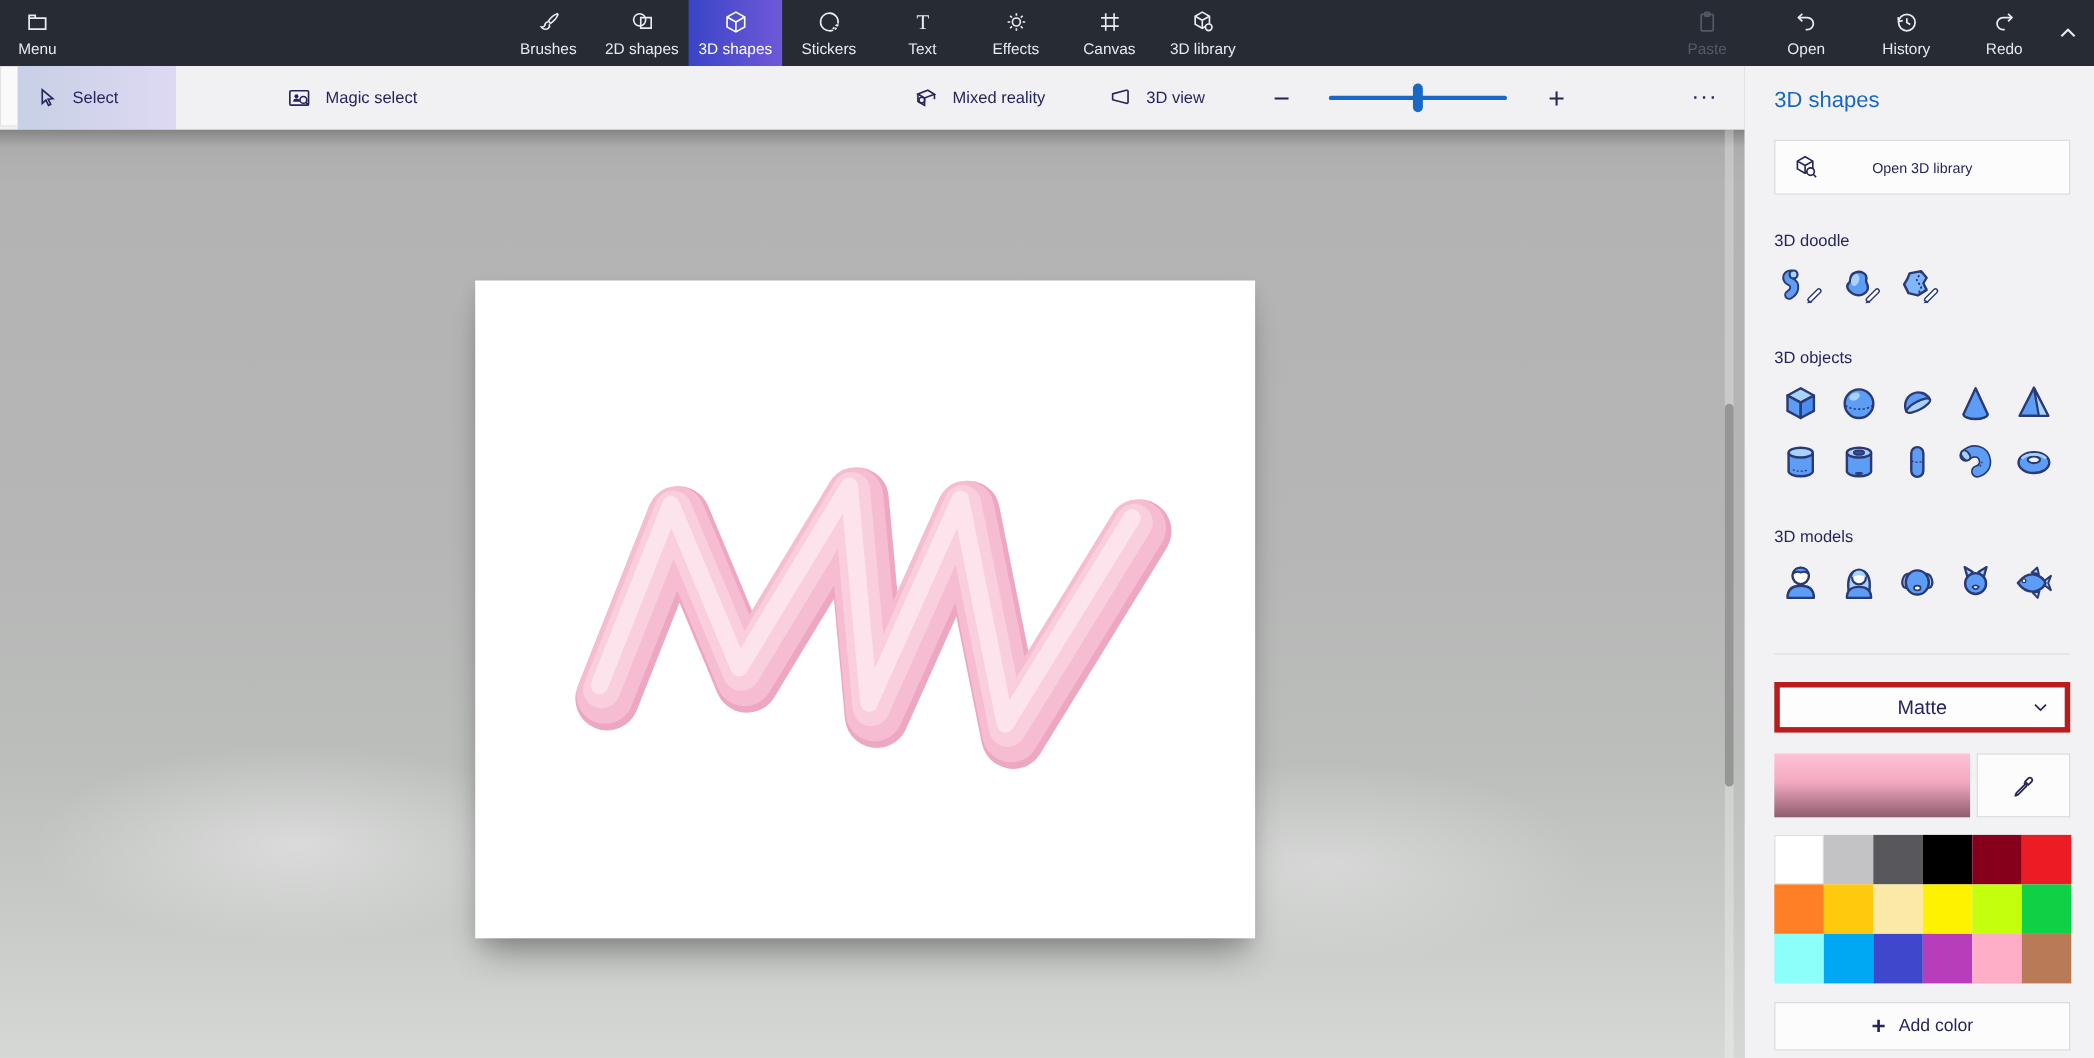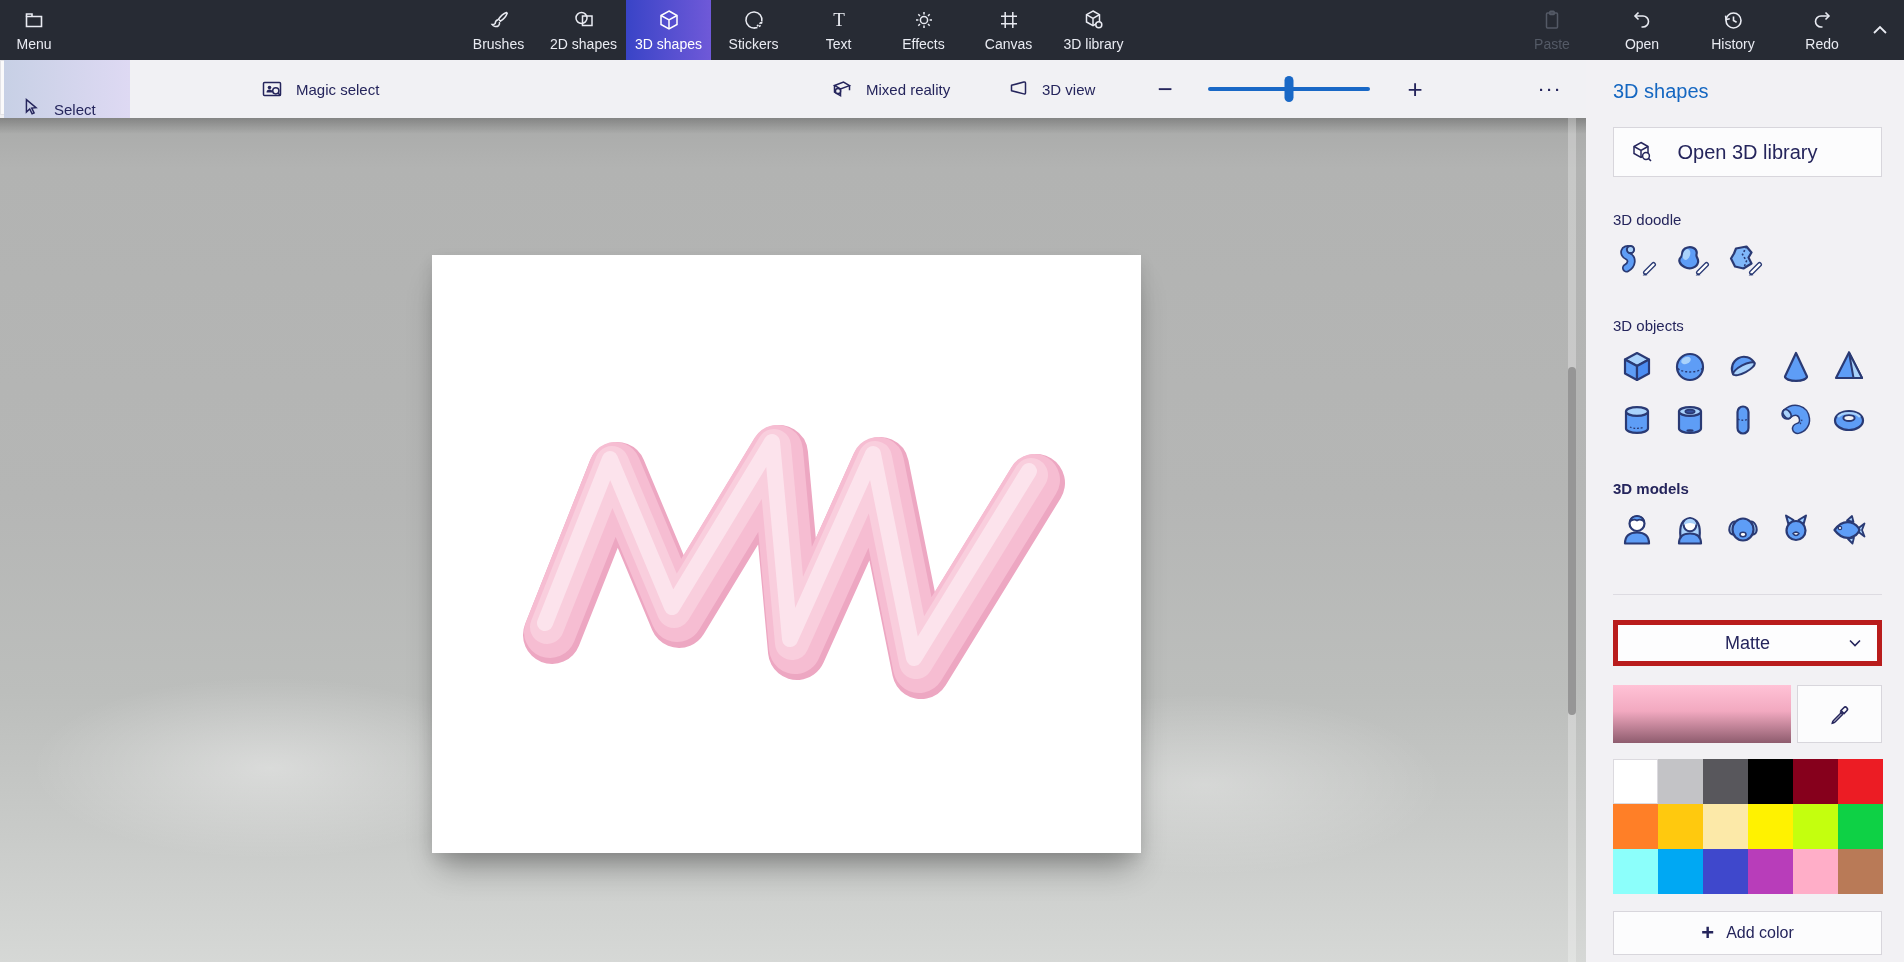--- a/index.html
+++ b/index.html
@@ -19,21 +19,21 @@
   .action { width:72px; }
   .action.paste { color:#545a66; margin-right:18px; }
   .action.undo { margin-right:16px; }
   .action.history { width:78px; margin-right:14px; }
   .caret-btn { position:absolute; left:1860px; top:0; width:40px; height:60px;
                display:flex; align-items:center; justify-content:center; cursor:pointer; }
 
   
   .toolbar2 { position:absolute; left:0; top:60px; width:1586px; height:58px; background:#f1f1f4; color:#25255c; font-size:15px; }
   .t2-item { position:absolute; top:0; height:58px; display:flex; align-items:center; gap:12px; cursor:pointer; padding:0 10px; }
-  .select-btn { left:4px; width:126px; padding-left:16px; background:linear-gradient(90deg,#c7d0e5,#ded9f3);align-items:flex-end; }
+  .select-btn { left:16px; width:144px; padding-left:16px; background:linear-gradient(90deg,#c7d0e5,#ded9f3); }
   .crop-btn { left:134px;margin-top:42px; }
   .magic-btn { left:250px; }
   .mixed-btn { left:820px; }
   .view3d-btn { left:996px; }
   .zoom-out-btn { left:1146px; width:38px; justify-content:center; font-size:26px; font-weight:400; }
   .zoom-in-btn  { left:1396px; width:38px; justify-content:center; font-size:26px; font-weight:400; }
   .slider-wrap { left:1198px; width:182px; }
   .slider-track { position:relative; width:178px; height:4px; background:#1968c6; border-radius:2px; }
   .slider-thumb { position:absolute; top:50%; width:9px; height:26px; border-radius:4.5px; background:#1968c6;
                   transform:translate(-50%,-50%); cursor:grab; }
@@ -54,26 +54,26 @@
       box-shadow:0 22px 30px -8px rgba(0,0,0,.30), 0 6px 14px rgba(0,0,0,.10); }
   .ws-scroll-track { position:absolute; left:1568px; top:0; width:8px; height:844px; background:rgba(255,255,255,.28); }
   .ws-scroll-thumb { position:absolute; left:0; top:249px; width:8px; height:348px; background:#969696; border-radius:4px; cursor:grab; }
 
   
   .panel { position:absolute; left:1586px; top:60px; width:318px; height:902px; background:#f2f1f4;
            padding:20px 22px 0 27px; color:#25255c; }
   .panel-title { font-size:20px; color:#1567c1; font-weight:400; }
   .open-btn { margin-top:24px; height:50px; width:269px; background:#fcfcfd; border:1px solid #d8d6dc;
               display:flex; align-items:center; cursor:pointer; position:relative; }
-  .open-btn .lbl { flex:1; text-align:center; font-size:20px; }
+  .open-btn .lbl { flex:1; text-align:center; font-size:13px; }
   .open-btn svg { position:absolute; left:16px; }
   .section-label { font-size:15px; }
   .lbl-doodle { margin-top:34px; }
   .lbl-objects { margin-top:36px; }
-  .lbl-models { margin-top:40px;font-weight:bold; }
+  .lbl-models { margin-top:40px; }
   .icon-row { margin-top:13px; margin-left:4px; display:flex; gap:13px; }
   .shape-btn { width:40px; height:40px; cursor:pointer; }
   .divider { margin-top:44px; border-top:1px solid #dddbe1; width:269px; }
   .material-select { margin-top:25px; height:46px; width:269px; background:#fdfdfe; border:5px solid #b91c1c;
                      display:flex; align-items:center; cursor:pointer; position:relative; }
   .material-select .lbl { flex:1; text-align:center; font-size:18px; }
   .material-select svg { position:absolute; right:14px; }
   .color-row { margin-top:19px; display:flex; gap:6px; }
   .gradient-swatch { width:178px; height:58px; cursor:pointer; }
   .dropper-btn { width:85px; height:58px; background:#fcfcfd; border:1px solid #d8d6dc;

